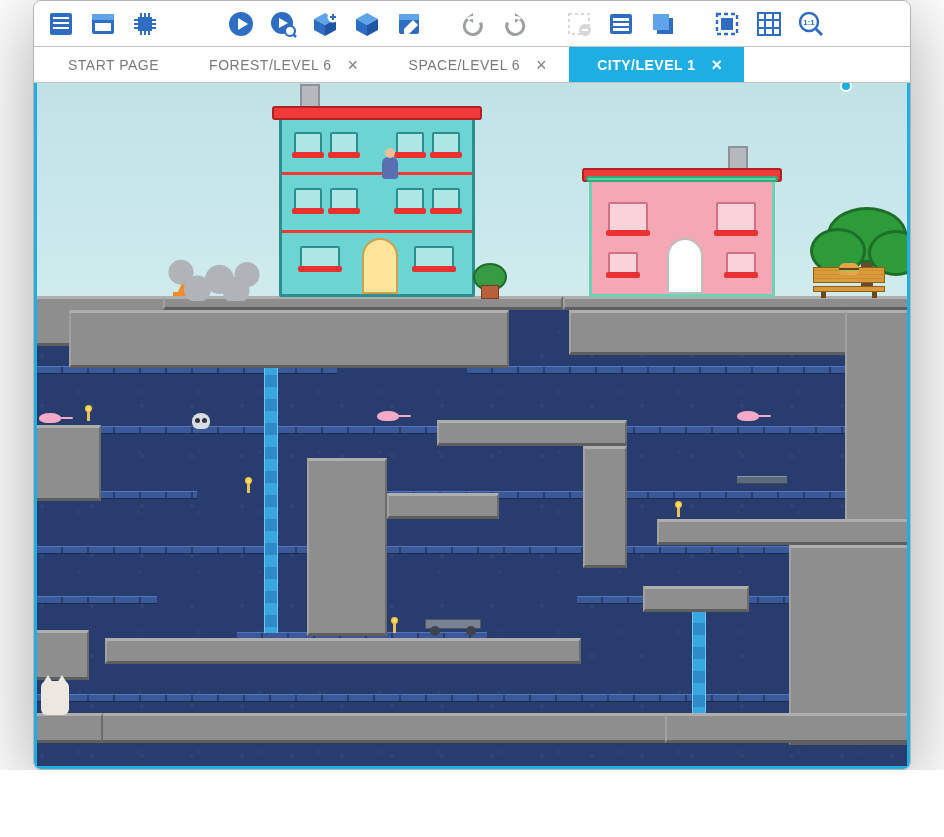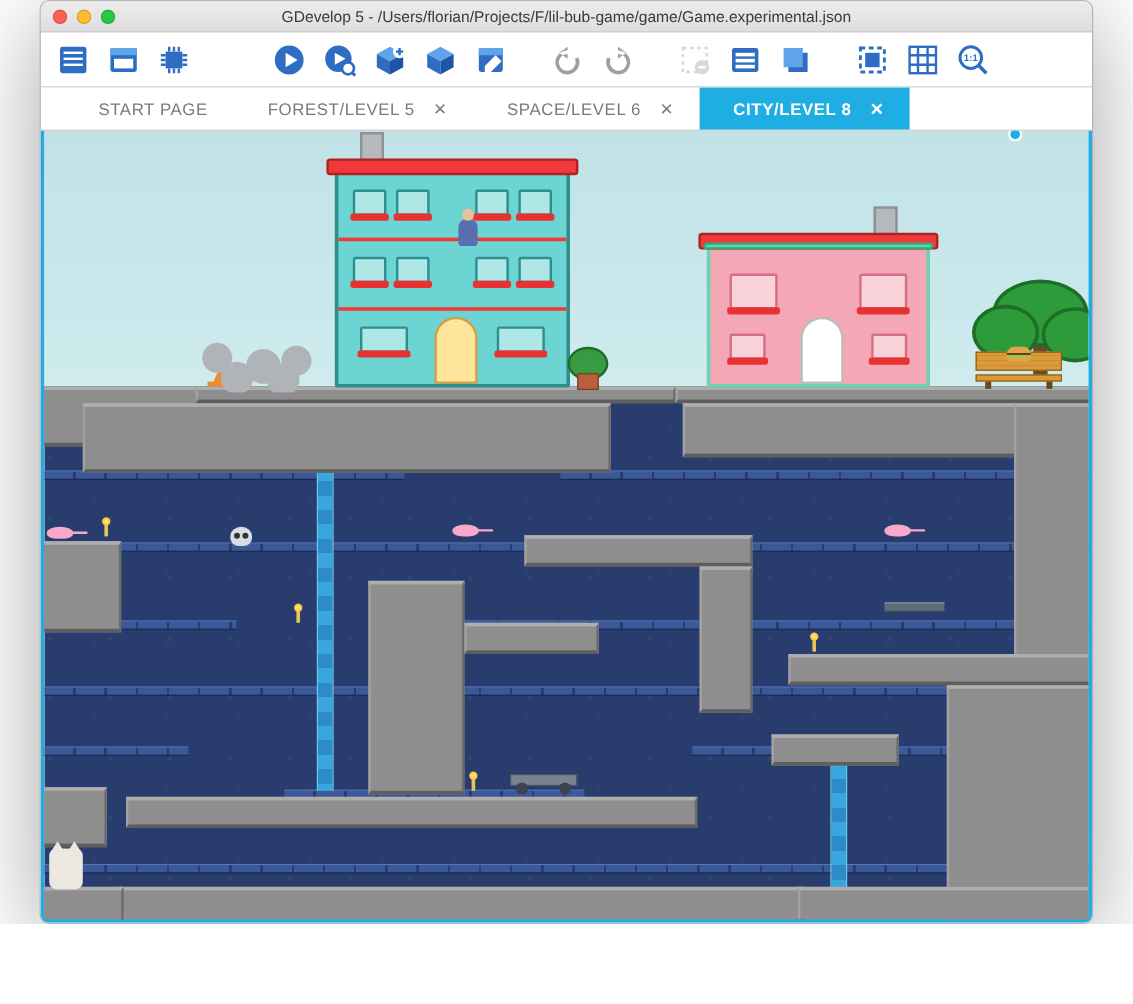--- a/index.html
+++ b/index.html
@@ -90,21 +90,21 @@
     padding:0;
   }
   .tool-btn svg { width:28px; height:28px; }
   .disabled { opacity:.4; pointer-events:none;}
   
   .tabbar {
     height: var(--tabbar-height);
     background: #fff;
     border-bottom: 1px solid var(--border);
     display:flex;
-    padding-left: 20px;
+    padding-left: 6px;
   }
   .tab {
     display:flex; align-items:center;
     padding: 0 22px 0 28px;
     color: var(--inactive-text);
     font-size:14px; letter-spacing:.5px;
     position:relative;
     cursor:pointer;
     gap: 16px;
     white-space: nowrap;
@@ -270,28 +270,20 @@
           background:linear-gradient(#e6a44a 0 40%,#6b3b1c 40% 55%,#8bcf53 55% 70%,#e6a44a 70% 100%);}
   .candle{position:absolute;width:3px;height:10px;background:#e8c35b;}
   .candle::before{content:"";position:absolute;top:-6px;left:-2px;width:7px;height:7px;background:radial-gradient(circle,#fff176,#f5a623);border-radius:50%;}
 </style>
 </head>
 <body>
 
 <div class="shadow-wrap">
 <div class="window">
 
-  <div class="titlebar">
-    <div class="traffic">
-      <span class="tl-close"></span>
-      <span class="tl-min"></span>
-      <span class="tl-max"></span>
-    </div>
-    <div class="title">GDevelop 5 - /Users/florian/Projects/F/lil-bub-game/game/Game.experimental.json</div>
-  </div>
 
   <div class="toolbar" id="toolbar">
         <div class="tool-group">
           <button class="tool-btn">
             <svg viewBox="0 0 28 28">
               <use href="#i-project"></use>
             </svg>
           </button>
           <button class="tool-btn">
             <svg viewBox="0 0 28 28">
@@ -381,29 +373,29 @@
             </svg>
           </button>
         </div>
       </div>
 
   <div class="tabbar" id="tabbar">
         <div class="tab">
           <span>START PAGE</span>
         </div>
         <div class="tab">
-          <span>FOREST/LEVEL 5</span>
+          <span>FOREST/LEVEL 6</span>
           <span class="close">×</span>
         </div>
         <div class="tab">
           <span>SPACE/LEVEL 6</span>
           <span class="close">×</span>
         </div>
         <div class="tab active">
-          <span>CITY/LEVEL 8</span>
+          <span>CITY/LEVEL 1</span>
           <span class="close">×</span>
         </div>
       </div>
 
   <div class="canvas-wrap">
     <div class="slider-thumb"></div>
     <div class="canvas">
 
       <div class="sky"></div>
 

